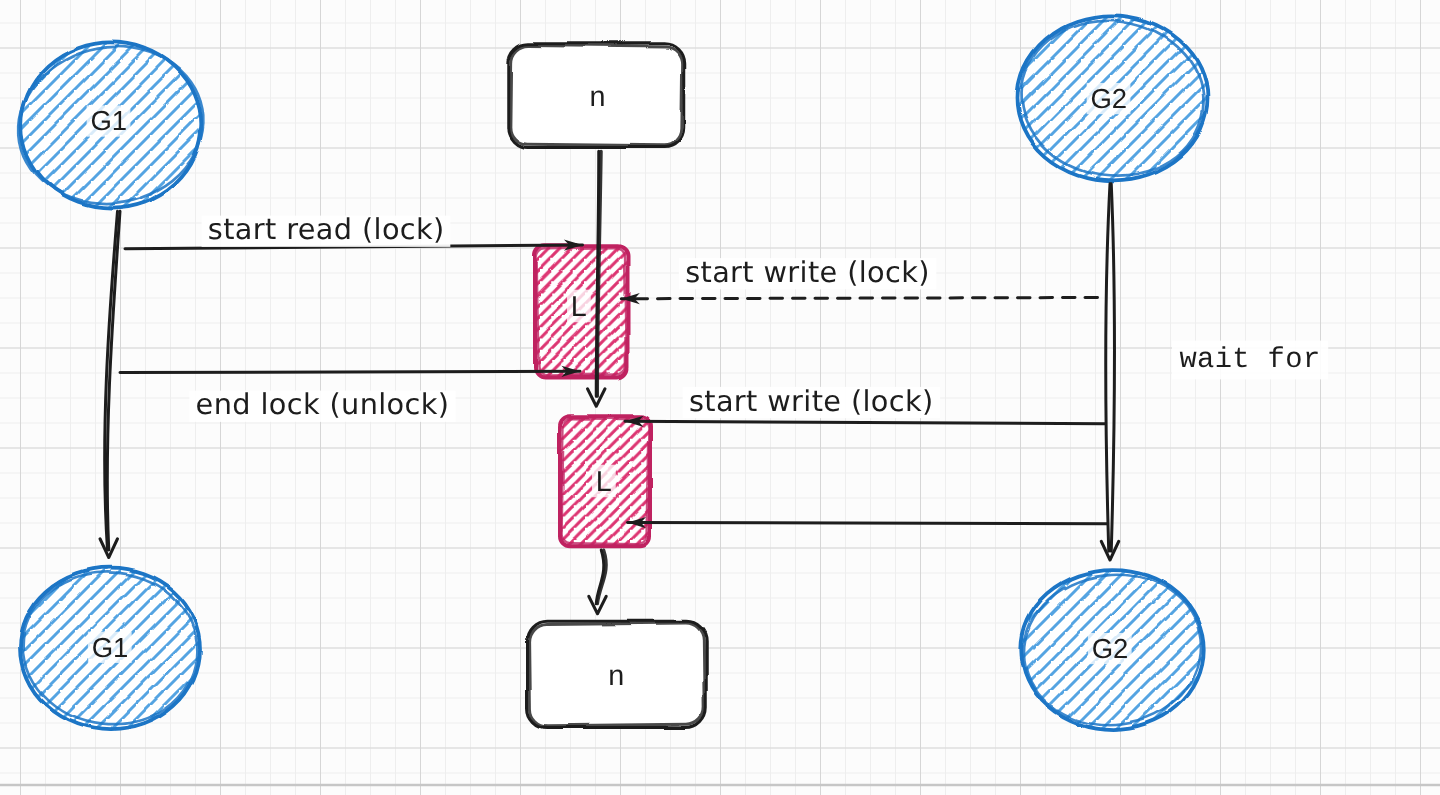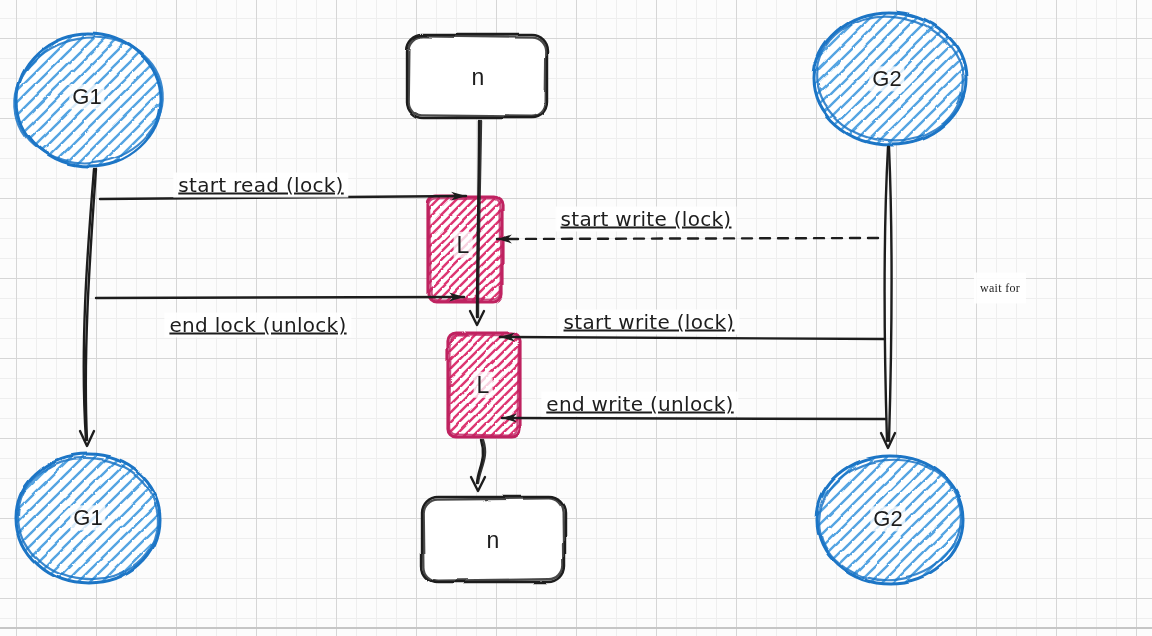--- a/index.html
+++ b/index.html
@@ -27,25 +27,25 @@
     background-position:16px 0,0 38px,16px 0,0 18px;
   }
   .scene{position:absolute;left:0;top:0;z-index:1;}
   .bottom-edge{position:absolute;left:0;top:627px;width:1152px;height:2px;background:var(--edge-line);z-index:0;}
 
   .lbl{
     position:absolute;z-index:2;transform:translate(-50%,-50%);
     color:var(--ink);white-space:nowrap;
   }
   .msg{
-    font-family:"DejaVu Sans",sans-serif;font-size:20px;letter-spacing:.3px;
-    background:rgba(255,255,255,.93);padding:0 5px;line-height:25px;text-decoration:underline;
+    font-family:"DejaVu Sans",sans-serif;font-size:23px;letter-spacing:.3px;
+    background:rgba(255,255,255,.93);padding:0 5px;line-height:25px;
   }
   .note{
-    font-family:Liberation Serif, serif;font-size:12px;letter-spacing:.3px;
+    font-family:Liberation Mono, monospace;font-size:23px;letter-spacing:.3px;
     background:rgba(255,255,255,.9);padding:1px 6px;text-align:center;line-height:29px;
   }
   .shape-lbl{
     font-family:"Liberation Sans",sans-serif;
     background:rgba(255,255,255,.78);padding:0 3px;line-height:1.15;
   }
   .g-lbl{font-size:22px;}
   .n-lbl{font-size:23px;}
   .l-lbl{font-size:23px;}
 
@@ -174,19 +174,18 @@
   <div class="lbl shape-lbl l-lbl" style="left:463px;top:245px">L</div>
   <div class="lbl shape-lbl l-lbl" style="left:483px;top:385px">L</div>
   <div class="lbl shape-lbl g-lbl" style="left:88px;top:518px">G1</div>
   <div class="lbl shape-lbl n-lbl" style="left:493px;top:540px">n</div>
   <div class="lbl shape-lbl g-lbl" style="left:888px;top:519px">G2</div>
 
   <div class="lbl msg" style="left:261px;top:185px">start read (lock)</div>
   <div class="lbl msg" style="left:258px;top:325px">end lock (unlock)</div>
   <div class="lbl msg" style="left:646px;top:219px">start write (lock)</div>
   <div class="lbl msg" style="left:649px;top:322px">start write (lock)</div>
-  <div class="lbl msg" style="left:640px;top:404px">end write (unlock)</div>
 
   <div class="lbl note" style="left:1000px;top:288px">
     <div>wait for</div>
   </div>
 
 </div>
 
 </body></html>

